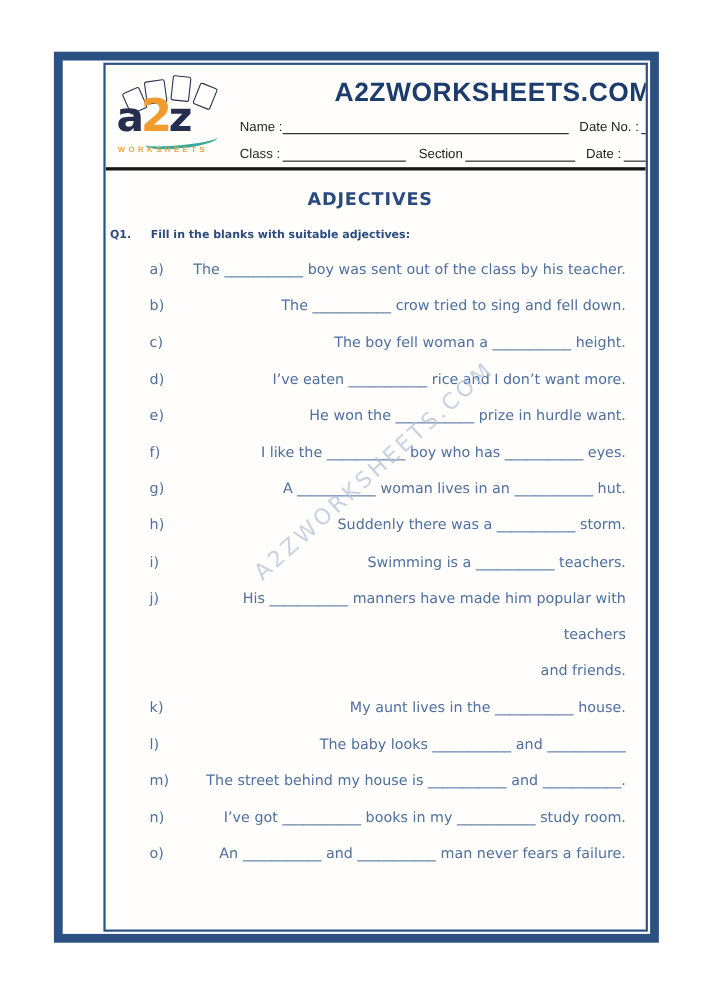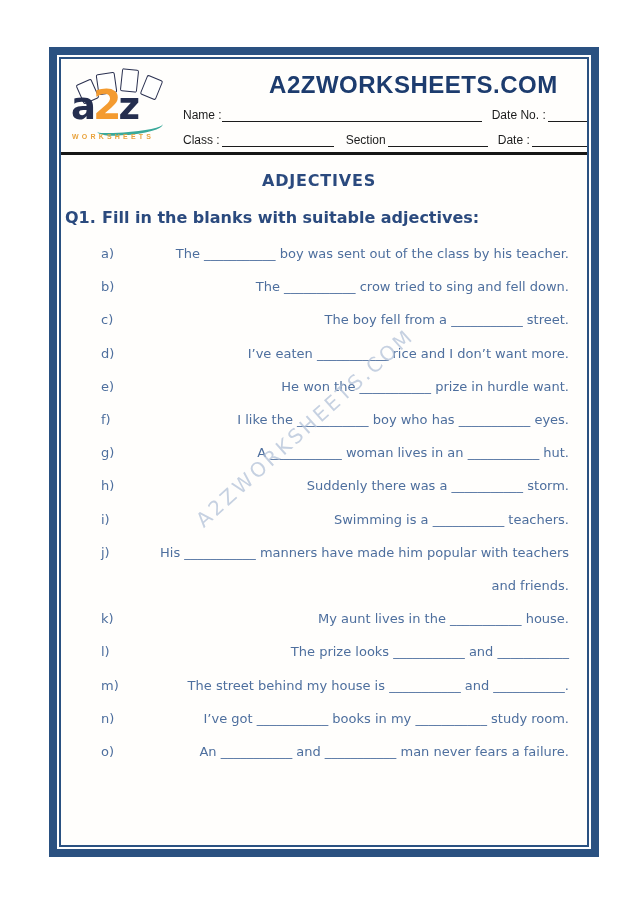--- a/index.html
+++ b/index.html
@@ -7,21 +7,21 @@
     width:640px;height:905px;position:relative;background:#ffffff;
     font-family:"Liberation Sans",sans-serif;overflow:hidden;
   }
   
   .sheet{
     position:absolute;left:49px;top:47px;width:550px;height:810px;
     box-sizing:border-box;border:8px solid #2a5181;background:#fff;
   }
   .inner{
     position:absolute;inset:2px;border:2px solid #2a5181;
-    background:#fffefc;overflow:hidden;
+    background:#fffefc;overflow:hidden;margin-left:35px;
   }
   
   .header{
     display:flex;align-items:flex-start;
     padding:10px 14px 0 10px;height:83px;
     border-bottom:3px solid #161616;
   }
   .logo{position:relative;width:106px;height:82px;flex-shrink:0;}
   .paper{
     position:absolute;background:#fff;border:1.5px solid #2a3050;
@@ -66,21 +66,21 @@
   
   .content{
     padding:14px 14px 0 4px;
     font-family:"DejaVu Sans",sans-serif;color:#4e6f9e;
   }
   .ws-title{
     text-align:center;font-size:16px;font-weight:600;
     color:#2b4a7e;letter-spacing:0.8px;margin:2px 0 18px 0;
   }
   .q-row{
-    display:flex;font-size:16px;font-weight:bold;color:#2b4a7e;
+    display:flex;font-size:10px;font-weight:bold;color:#2b4a7e;
     margin-bottom:10px;
   }
   .q-no{width:37px;flex-shrink:0;}
   .items{margin-top:4px;}
   .item{display:flex;font-size:13px;line-height:33.2px;}
   .item-label{width:38px;flex-shrink:0;padding-left:36px;box-sizing:content-box;}
   .item-text{flex:1;white-space:pre-line;padding-right:4px;text-align:right;}
   
   .watermark{
     position:absolute;left:138px;top:452px;
@@ -138,21 +138,21 @@
         <div class="item">
           <span class="item-label">a)</span>
           <span class="item-text">The ___________ boy was sent out of the class by his teacher.</span>
         </div>
         <div class="item">
           <span class="item-label">b)</span>
           <span class="item-text">The ___________ crow tried to sing and fell down.</span>
         </div>
         <div class="item">
           <span class="item-label">c)</span>
-          <span class="item-text">The boy fell from a ___________ street.</span>
+          <span class="item-text">The boy fell woman a ___________ height.</span>
         </div>
         <div class="item">
           <span class="item-label">d)</span>
           <span class="item-text">I’ve eaten ___________ rice and I don’t want more.</span>
         </div>
         <div class="item">
           <span class="item-label">e)</span>
           <span class="item-text">He won the ___________ prize in hurdle want.</span>
         </div>
         <div class="item">
@@ -175,21 +175,21 @@
           <span class="item-label">j)</span>
           <span class="item-text">His ___________ manners have made him popular with teachers
 and friends.</span>
         </div>
         <div class="item">
           <span class="item-label">k)</span>
           <span class="item-text">My aunt lives in the ___________ house.</span>
         </div>
         <div class="item">
           <span class="item-label">l)</span>
-          <span class="item-text">The prize looks ___________ and ___________</span>
+          <span class="item-text">The baby looks ___________ and ___________</span>
         </div>
         <div class="item">
           <span class="item-label">m)</span>
           <span class="item-text">The street behind my house is ___________ and ___________.</span>
         </div>
         <div class="item">
           <span class="item-label">n)</span>
           <span class="item-text">I’ve got ___________ books in my ___________ study room.</span>
         </div>
         <div class="item">

